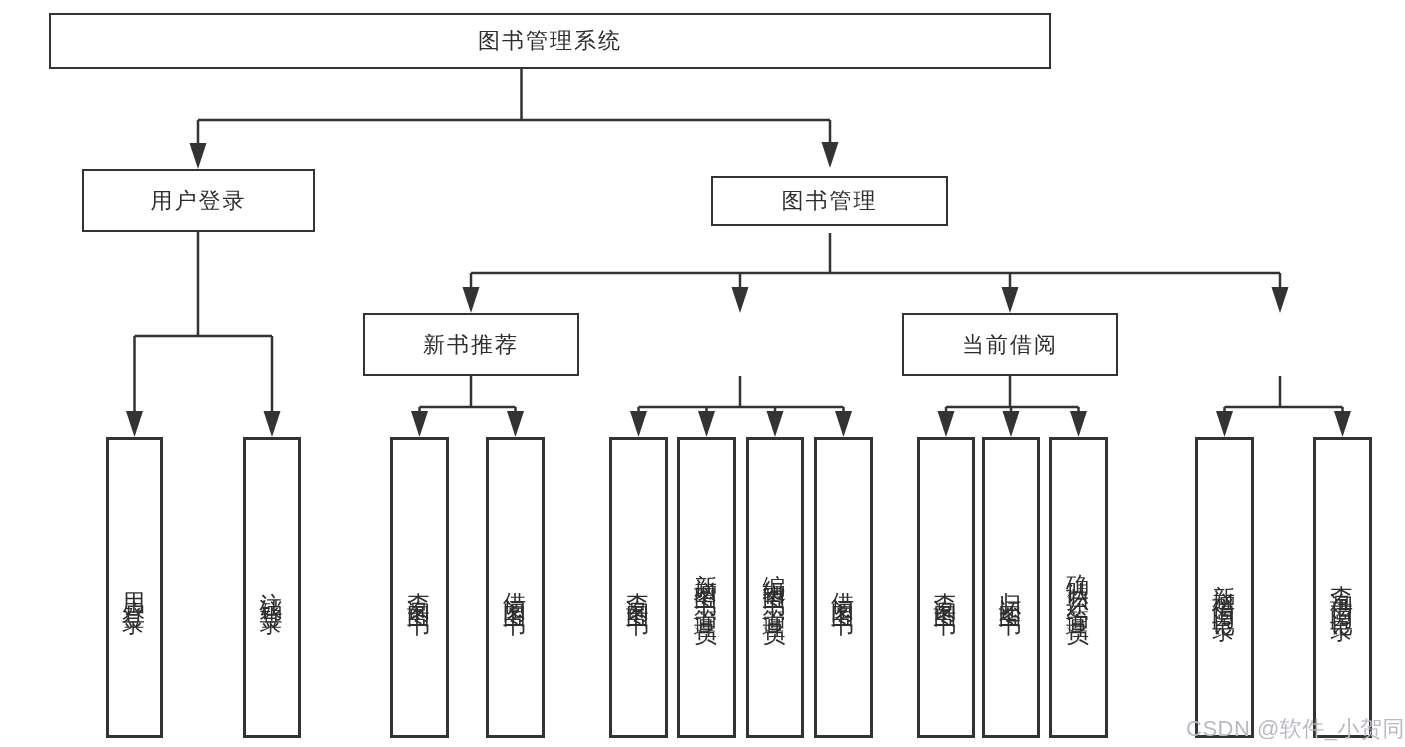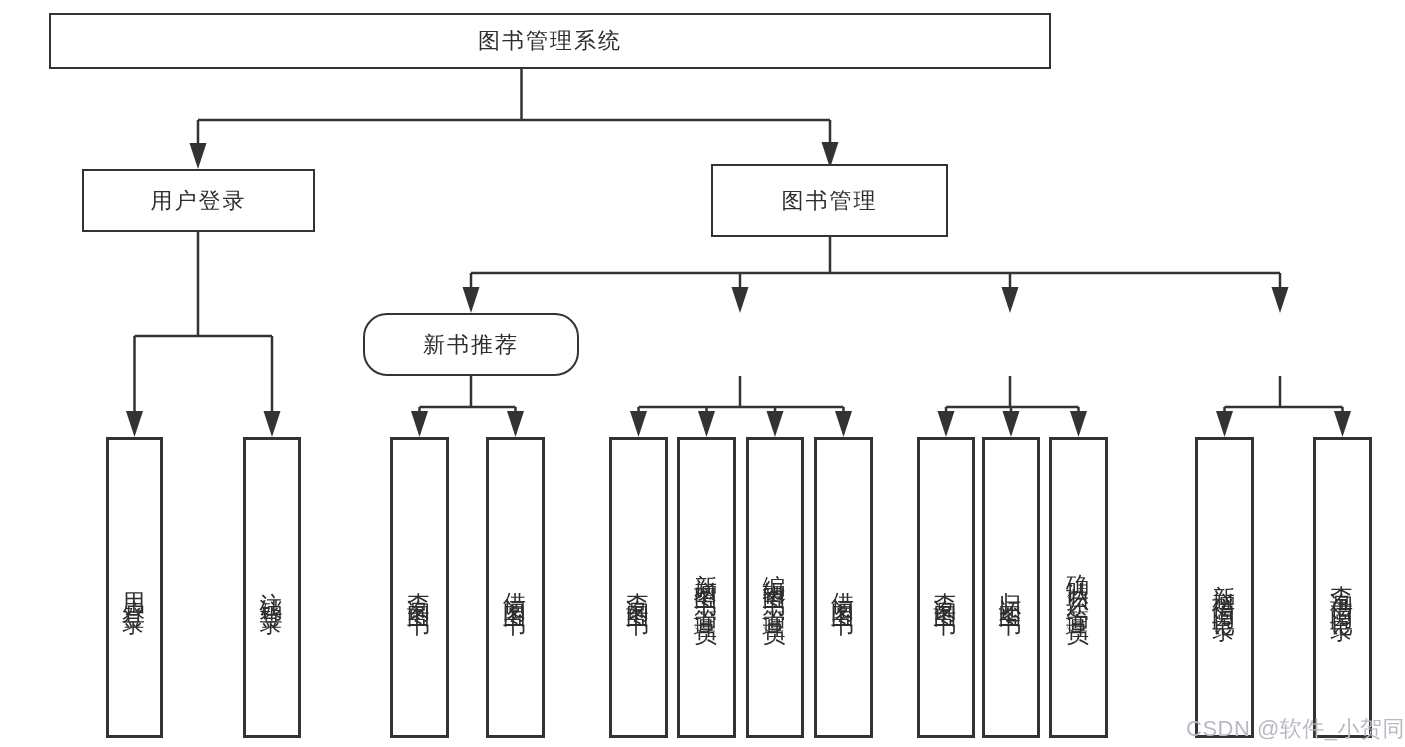--- a/index.html
+++ b/index.html
@@ -99,23 +99,24 @@
       <polygon points="1002.5,411 1019.5,411 1011,437"></polygon>
       <polygon points="1070,411 1087,411 1078.5,437"></polygon>
       <polygon points="1216,411 1233,411 1224.5,437"></polygon>
       <polygon points="1334,411 1351,411 1342.5,437"></polygon>
     </g>
   </svg>
 
   <div class="node" style="left:21px; top:13px; width:1002px; height:56px;margin-left:28px;">图书管理系统</div>
 
   <div class="node" style="left:82px; top:169px; width:233px; height:63px;">用户登录</div>
-  <div class="node" style="left:711px; top:164px; width:237px; height:73px;">图书管理</div>
+  <div class="node" style="left:711px; top:176px; width:237px; height:50px;">图书管理</div>
 
-  <div class="node" style="left:363px; top:313px; width:216px; height:63px;border-radius:24px;">新书推荐</div>
+  <div class="node" style="left:363px; top:313px; width:216px; height:63px;">新书推荐</div>
+  <div class="node" style="left:902px; top:313px; width:216px; height:63px;">当前借阅</div>
 
   <div class="leaf" style="left:106px; top:437px; width:57px; height:301px;">
     <span>用户登录</span>
   </div>
   <div class="leaf" style="left:243px; top:437px; width:58px; height:301px;">
     <span>注销登录</span>
   </div>
 
   <div class="leaf" style="left:390px; top:437px; width:59px; height:301px;">
     <span>查询图书</span>

